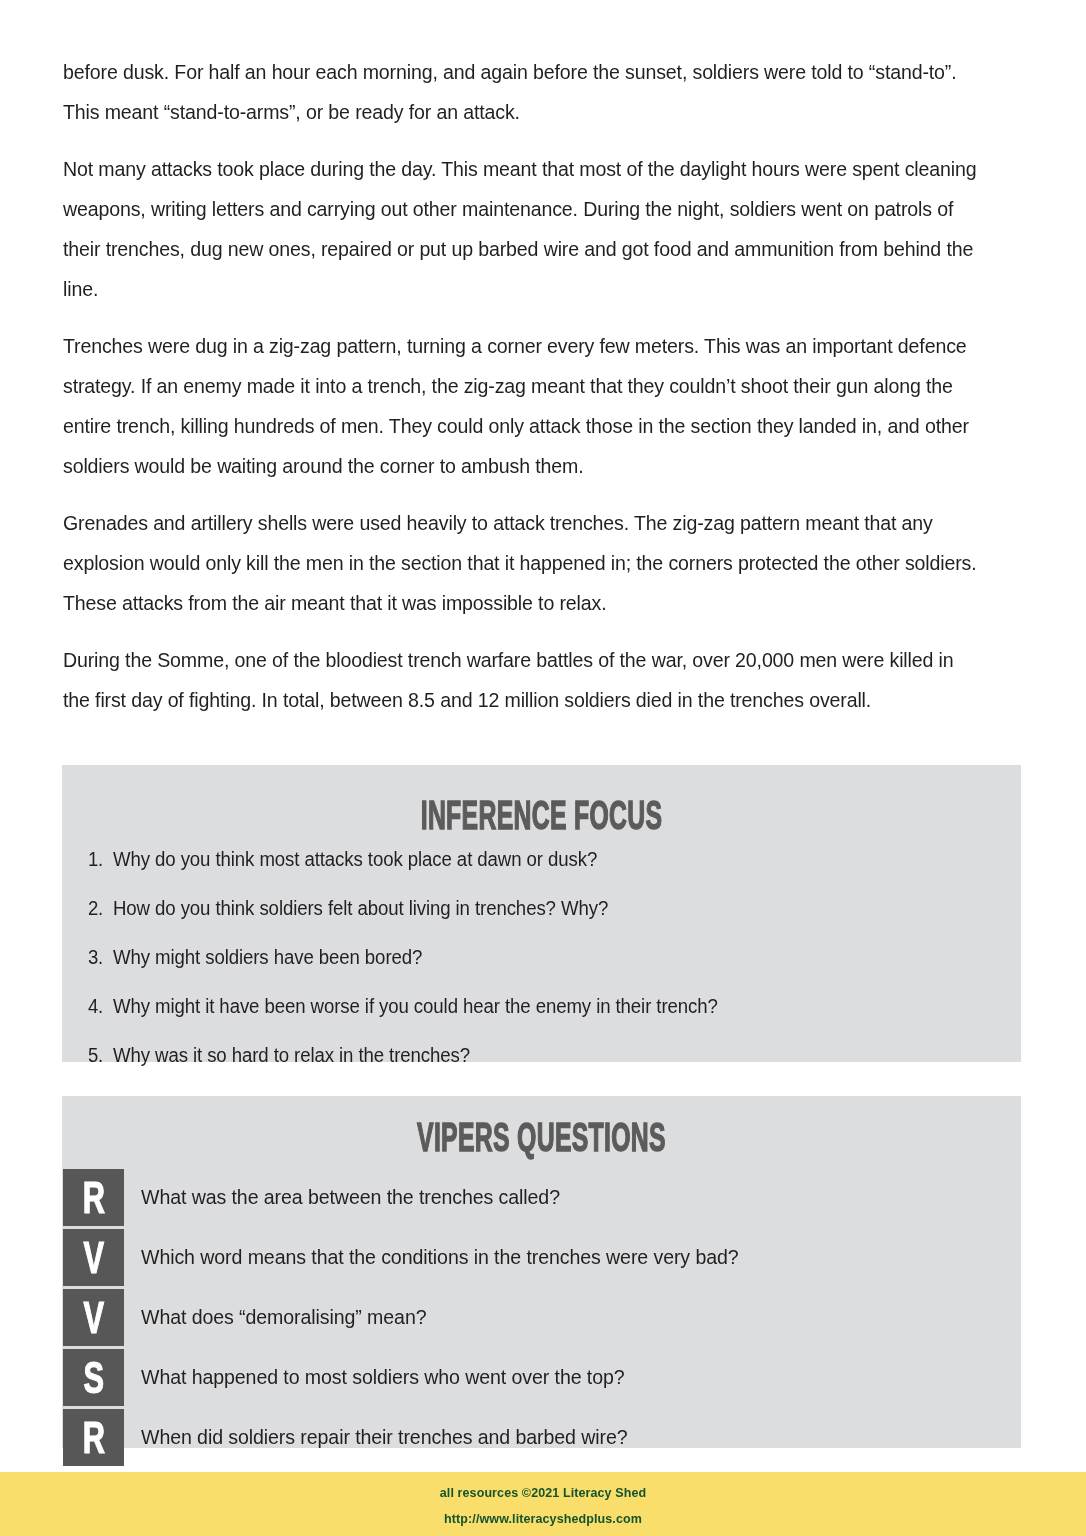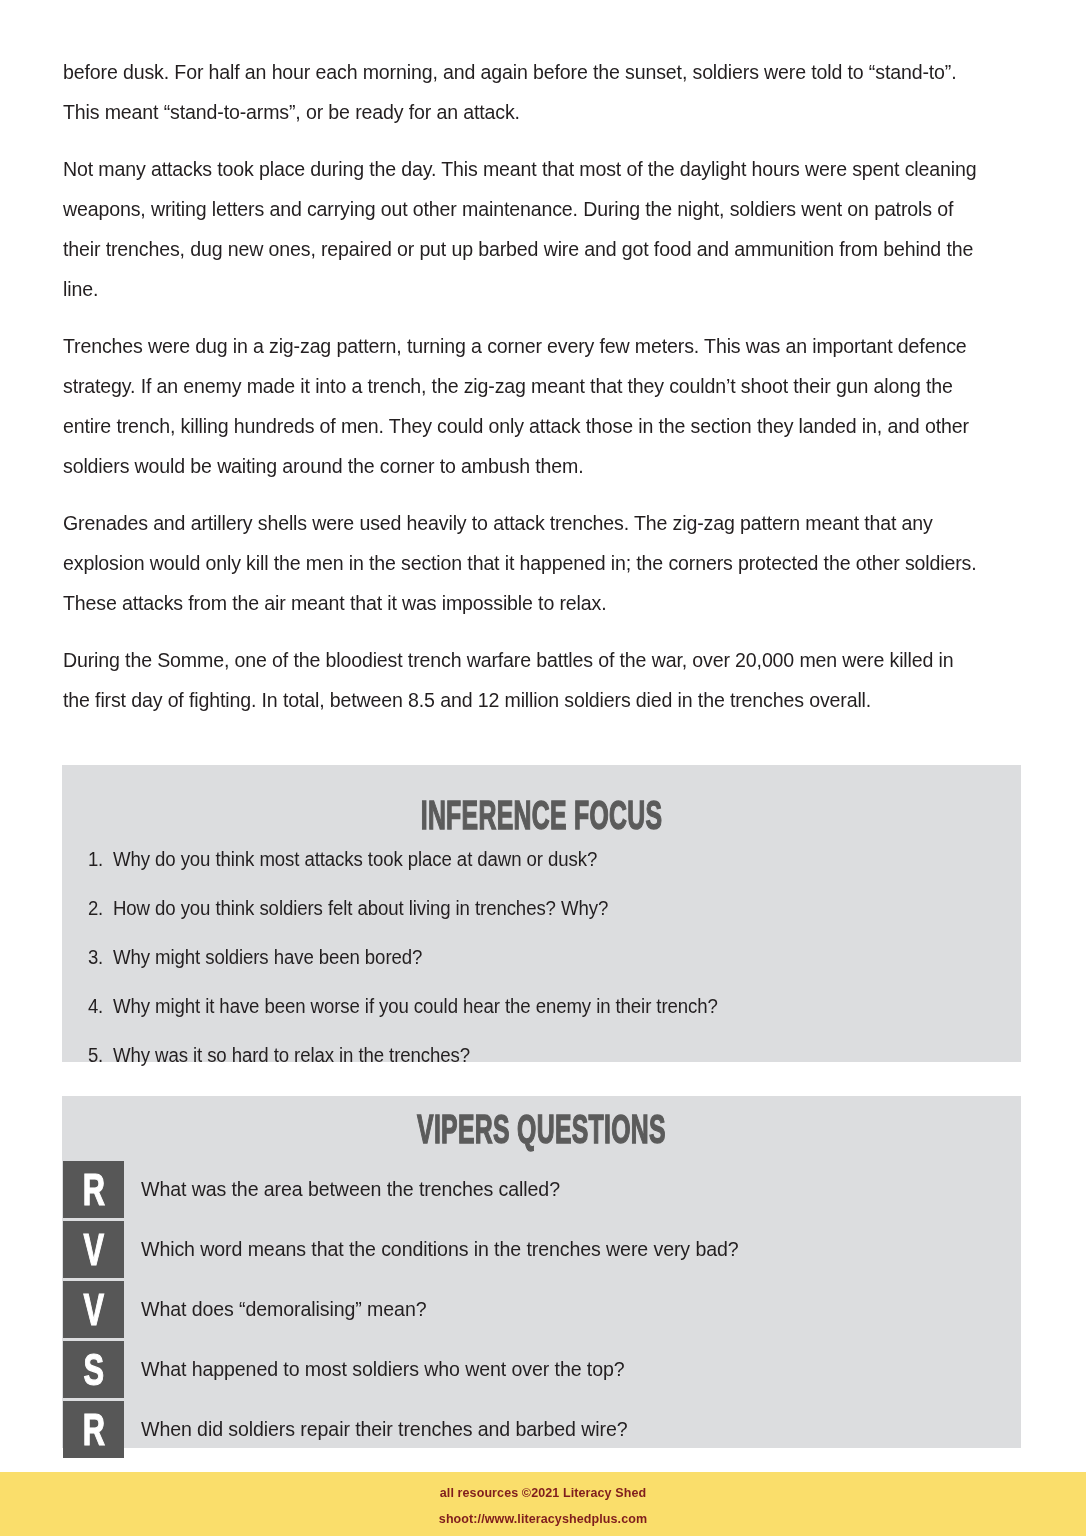--- a/index.html
+++ b/index.html
@@ -93,21 +93,21 @@
   }
   .inf-text {
     transform: scaleX(0.955);
     transform-origin: left top;
   }
 
   
   #vipers-panel {
     top: 1096px;
     height: 352px;
-    padding-top: 11px;
+    padding-top: 19px;
   }
   .vipers-list {
     margin: 8px 0 0 0;
     padding: 0;
     list-style: none;
   }
   .vipers-row {
     display: flex;
     align-items: center;
     height: 60px;
@@ -145,21 +145,21 @@
   #footer {
     position: absolute;
     left: 0;
     top: 1472px;
     width: 1086px;
     height: 64px;
     background: #fade6b;
     text-align: center;
   }
   .footer-line {
-    color: #7f1d1d;
+    color: #14532d;
     font-weight: bold;
     font-size: 12.5px;
     line-height: 16px;
     letter-spacing: 0.1px;
   }
   #footer-copy { padding-top: 13px; }
   #footer-url  { padding-top: 10px; }
 </style>
 </head>
 <body>
@@ -223,16 +223,16 @@
       </li>
       <li class="vipers-row">
         <div class="vipers-badge"><span>R</span></div>
         <div class="vipers-text">When did soldiers repair their trenches and barbed wire?</div>
       </li>
     </ul>
   </div>
 
   <div id="footer">
     <div class="footer-line" id="footer-copy">all resources ©2021 Literacy Shed</div>
-    <div class="footer-line" id="footer-url">shoot://www.literacyshedplus.com</div>
+    <div class="footer-line" id="footer-url">http://www.literacyshedplus.com</div>
   </div>
 
 </div>
 
 </body></html>

